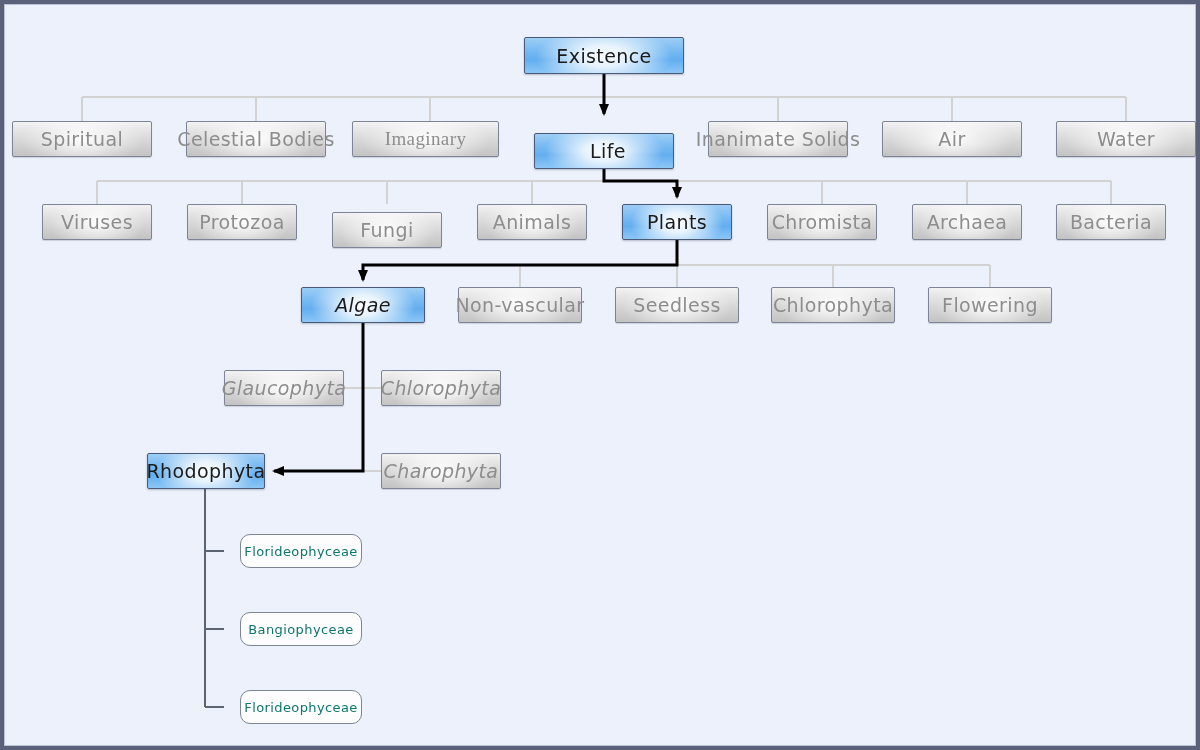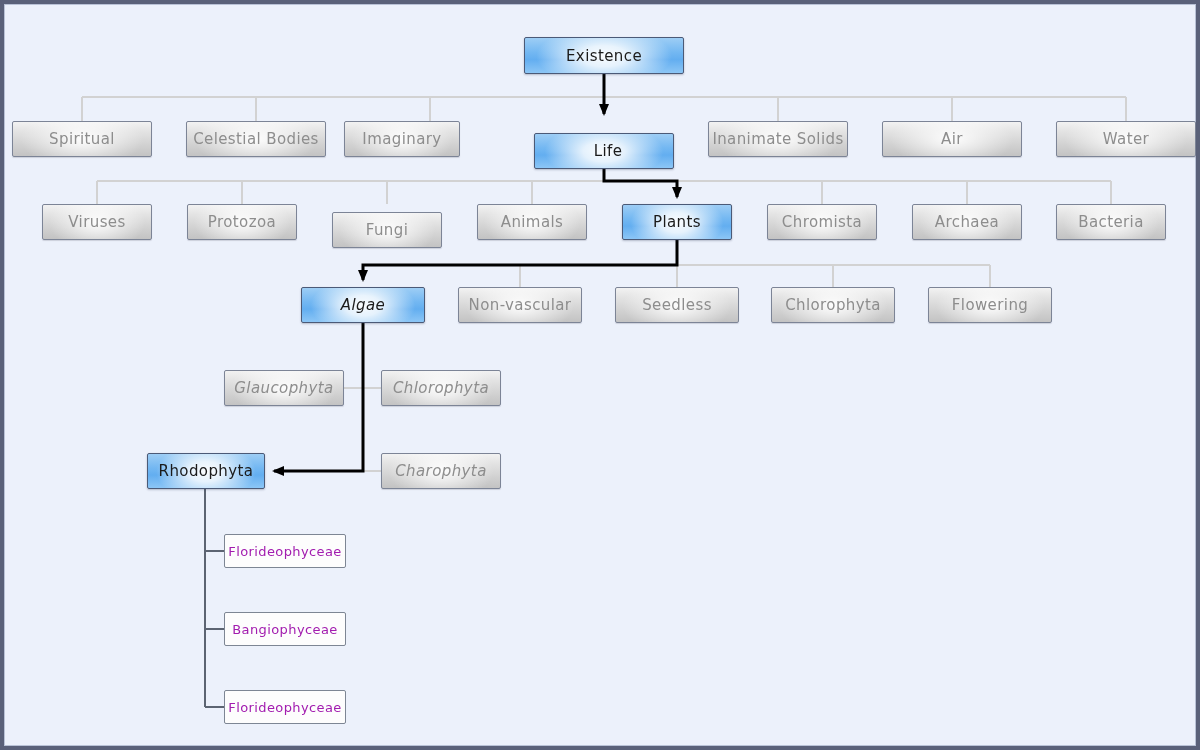--- a/index.html
+++ b/index.html
@@ -37,21 +37,21 @@
   }
 
   
   .node {
     position: absolute;
     box-sizing: border-box;
     display: flex;
     align-items: center;
     justify-content: center;
     text-align: center;
-    font-size: 15px;
+    font-size: 19px;
     letter-spacing: 0.4px;
     white-space: nowrap;
     user-select: none;
   }
 
   
   .node.grey {
     border: 1px solid #7c8496;
     border-radius: 2px;
     color: #8d8d8d;
@@ -68,24 +68,25 @@
     color: #1b1b1b;
     background:
       radial-gradient(ellipse 58% 115% at 50% 52%, rgba(255,255,255,0.98) 0%, rgba(255,255,255,0.82) 26%, rgba(255,255,255,0.0) 74%),
       linear-gradient(to bottom, #9dcdf5 0%, #74b8f2 40%, #63aef0 62%, #8cc6f6 100%);
     box-shadow: 0 1px 2px rgba(50,60,90,0.30);
   }
 
   
   .node.plain {
     border: 1px solid #7d8694;
-    border-radius: 2px;
-    color: #a21caf;
+    border-radius: 10px;
+    color: #0f766e;
     background: #fdfdfd;
     font-size: 13px;
+    margin-left: 16px;
   }
 
   .node.italic { font-style: italic; text-align: right; }
 </style>
 </head>
 <body>
 
 <div id="canvas">
 
   <div id="frame-inner"></div>
@@ -162,21 +163,21 @@
   <div id="node-layer">
       <div class="node blue" style="left: 520px; top: 33px; width: 160px; height: 37px;">
         <span>Existence</span>
       </div>
       <div class="node grey" style="left: 8px; top: 117px; width: 140px; height: 36px;">
         <span>Spiritual</span>
       </div>
       <div class="node grey" style="left: 182px; top: 117px; width: 140px; height: 36px;">
         <span>Celestial Bodies</span>
       </div>
-      <div class="node grey" style="left: 340px; top: 117px; width: 116px; height: 36px;">
+      <div class="node grey" style="left: 348px; top: 117px; width: 147px; height: 36px; font-family: Liberation Serif, serif;">
         <span>Imaginary</span>
       </div>
       <div class="node blue" style="left: 530px; top: 129px; width: 140px; height: 36px; padding-left: 8px;">
         <span>Life</span>
       </div>
       <div class="node grey" style="left: 704px; top: 117px; width: 140px; height: 36px;">
         <span>Inanimate Solids</span>
       </div>
       <div class="node grey" style="left: 878px; top: 117px; width: 140px; height: 36px;">
         <span>Air</span>

